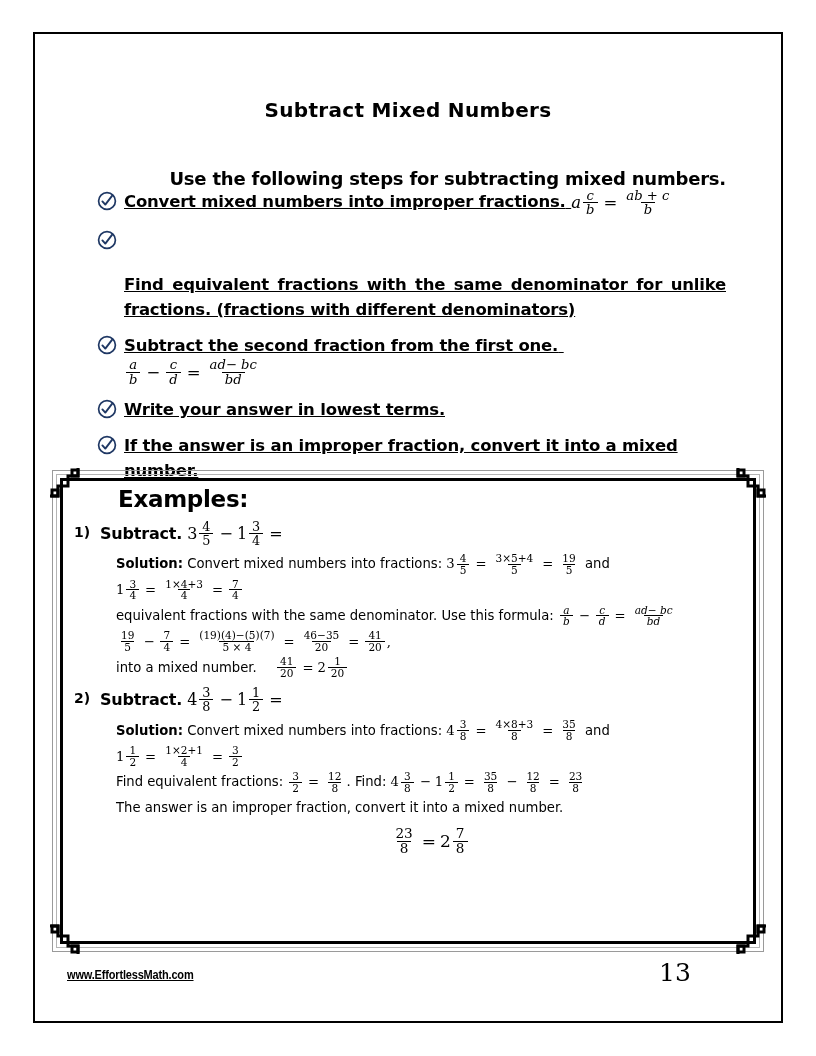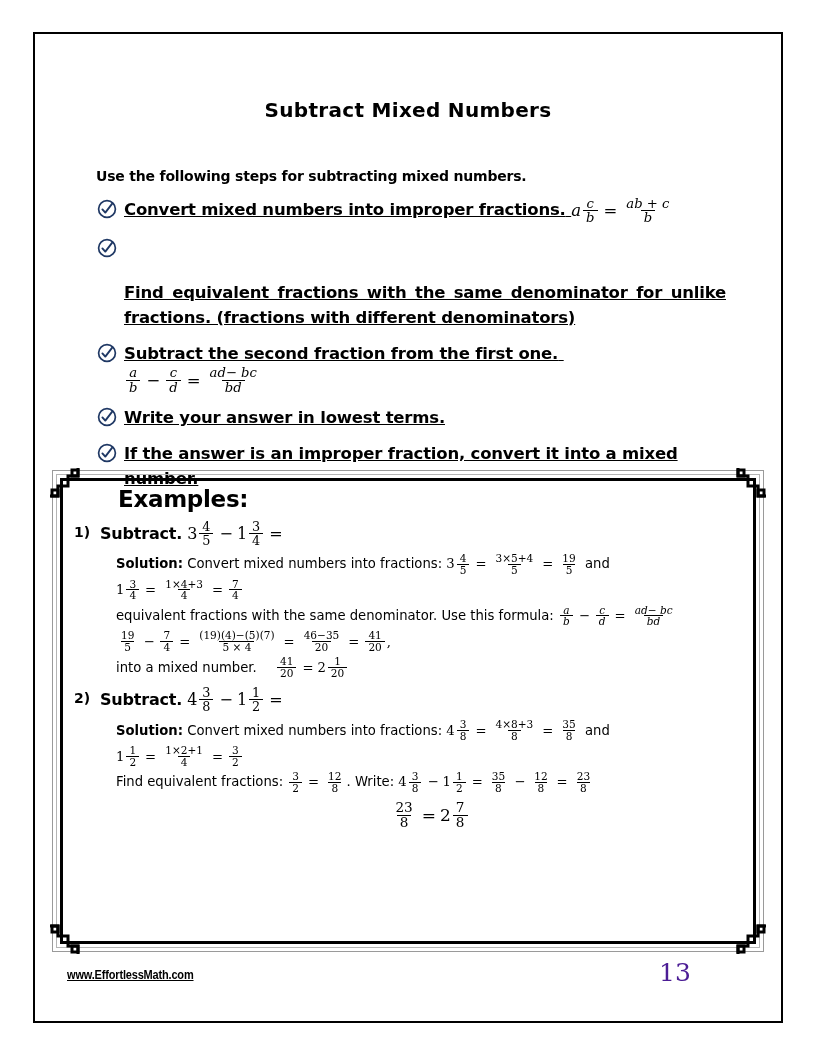--- a/index.html
+++ b/index.html
@@ -42,24 +42,24 @@
 
   
   #steps {
     position: absolute;
     left: 96px;
     top: 168px;
     width: 630px;
     font-family: "DejaVu Sans", sans-serif;
   }
   #steps-intro {
-    font-size: 14px;
+    font-size: 18px;
     font-weight: bold;
     letter-spacing: -0.2px;
-    margin-bottom: 13px;
+    text-align: right;
   }
   .step-row {
     display: flex;
     align-items: flex-start;
     margin-bottom: 11px;
     text-decoration: underline;
   }
   .step-bullet {
     flex: 0 0 auto;
     width: 22px;
@@ -225,21 +225,21 @@
     letter-spacing: -0.2px;
   }
   #footer-page {
     position: absolute;
     left: 645px;
     top: 958px;
     width: 60px;
     text-align: center;
     font-family: "DejaVu Serif", serif;
     font-size: 25px;
-    color: #4c1d95;
+    color: #000000;
   }
 </style>
 </head>
 <body>
 
 <div id="page-border"></div>
 
 <div id="page-title">Subtract Mixed Numbers</div>
 
 <div id="steps">
@@ -584,21 +584,21 @@
                   <span class="num">3</span>
                   <span class="den">2</span>
                 </span>
               <span class="op">=</span>
               <span class="frac">
                   <span class="num">12</span>
                   <span class="den">8</span>
                 </span>
               <span>.</span>
             </span>
-            <span>Write:</span>
+            <span>Find:</span>
             <span class="math">
               <span>4</span>
                 <span class="frac">
                   <span class="num">3</span>
                   <span class="den">8</span>
                 </span>
               <span class="op">−</span>
               <span>1</span>
                 <span class="frac">
                   <span class="num">1</span>
@@ -615,20 +615,21 @@
                   <span class="den">8</span>
                 </span>
               <span class="op">=</span>
               <span class="frac">
                   <span class="num">23</span>
                   <span class="den">8</span>
                 </span>
             </span>
           </span>
 
+          <span class="line">The answer is an improper fraction, convert it into a mixed number.</span>
 
           <div class="centered-answer">
             <span class="math">
               <span class="frac">
                   <span class="num">23</span>
                   <span class="den">8</span>
                 </span>
               <span class="op">=</span>
               <span>2</span>
               <span class="frac">

